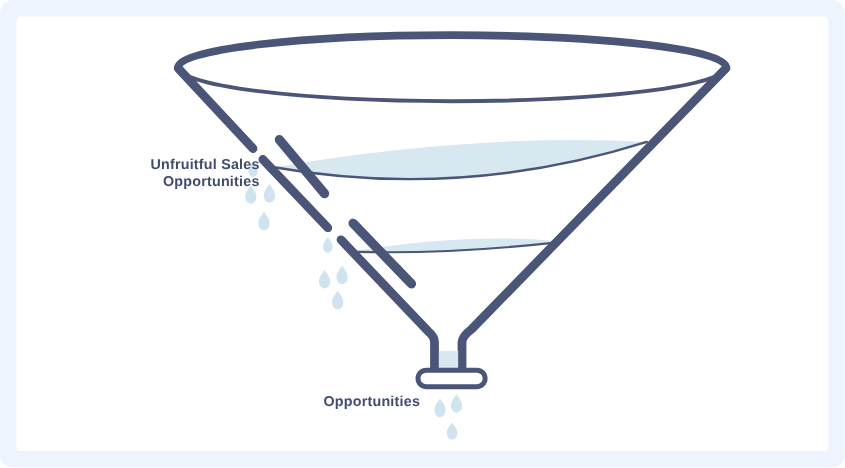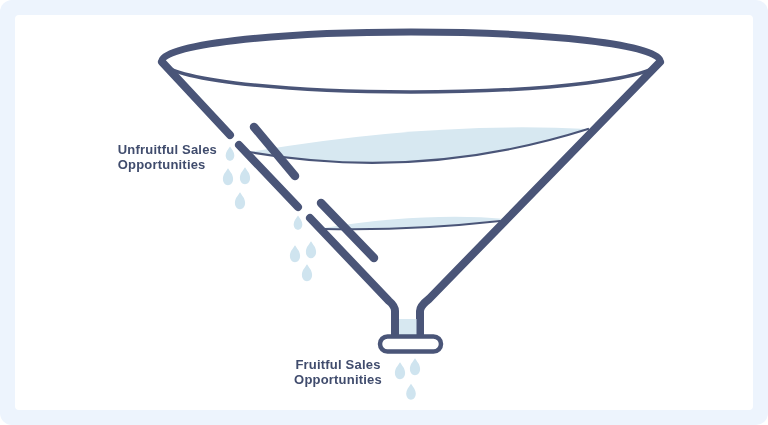--- a/index.html
+++ b/index.html
@@ -32,21 +32,21 @@
   .drop{fill:var(--droplet-blue);stroke:none;}
   .cap-pill{fill:var(--card-white);stroke:var(--navy);}
   .label{
     position:absolute;
     color:var(--text-navy);
     font-size:13px;
     line-height:15px;
     font-weight:bold;
     letter-spacing:0.2px;
   }
-  .label-unfruitful{top:142px;right:551px;text-align:left;}
+  .label-unfruitful{top:142px;right:532px;text-align:right;}
   .label-fruitful{top:357px;left:252px;width:172px;text-align:center;}
 </style>
 </head>
 <body>
 
 <div class="stage">
   <div class="card"></div>
 
   <svg width="768" height="425" viewBox="0 0 768 425">
 
@@ -102,16 +102,15 @@
       <path class="drop" transform="translate(415,366) scale(0.85)" d="M0,-9 C2.8,-4.6 6,-1.4 6,3.2 C6,7.9 3.3,10.8 0,10.8 C-3.3,10.8 -6,7.9 -6,3.2 C-6,-1.4 -2.8,-4.6 0,-9 Z"></path>
       <path class="drop" transform="translate(411,391) scale(0.8)" d="M0,-9 C2.8,-4.6 6,-1.4 6,3.2 C6,7.9 3.3,10.8 0,10.8 C-3.3,10.8 -6,7.9 -6,3.2 C-6,-1.4 -2.8,-4.6 0,-9 Z"></path>
     </g>
   </svg>
 
   <div class="label label-unfruitful">
     <div>Unfruitful Sales</div>
     <div>Opportunities</div>
   </div>
   <div class="label label-fruitful">
-    <div>Fruitful Sales</div>
     <div>Opportunities</div>
   </div>
 </div>
 
 </body></html>

